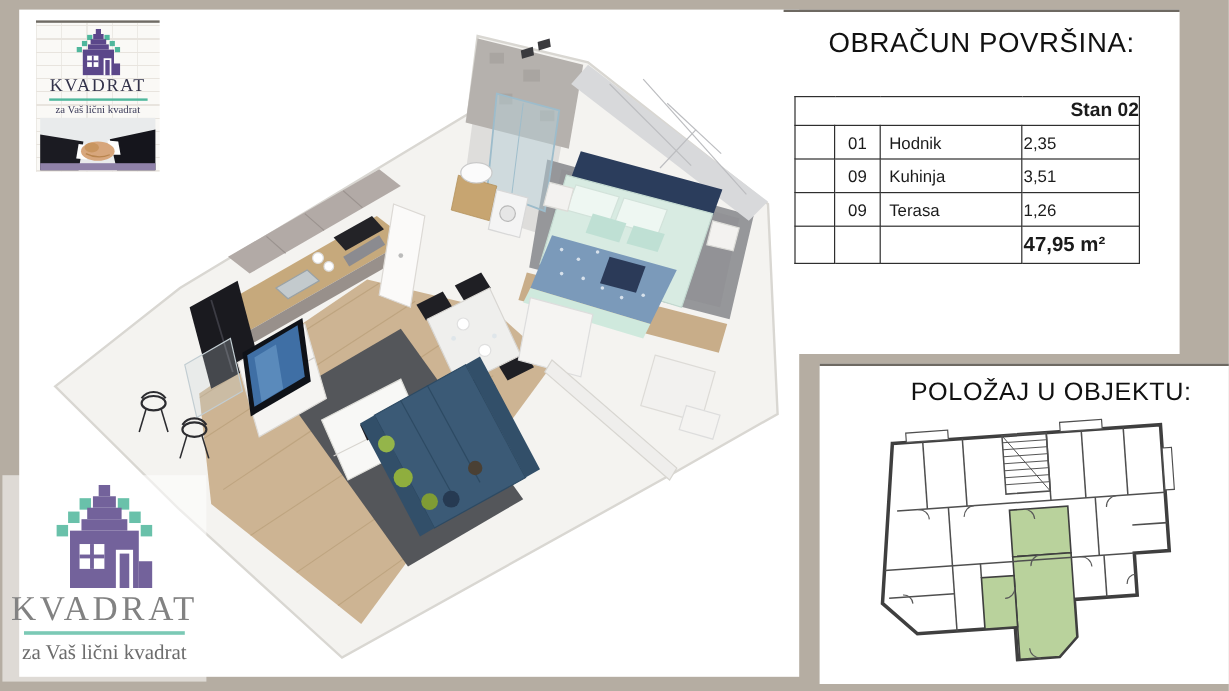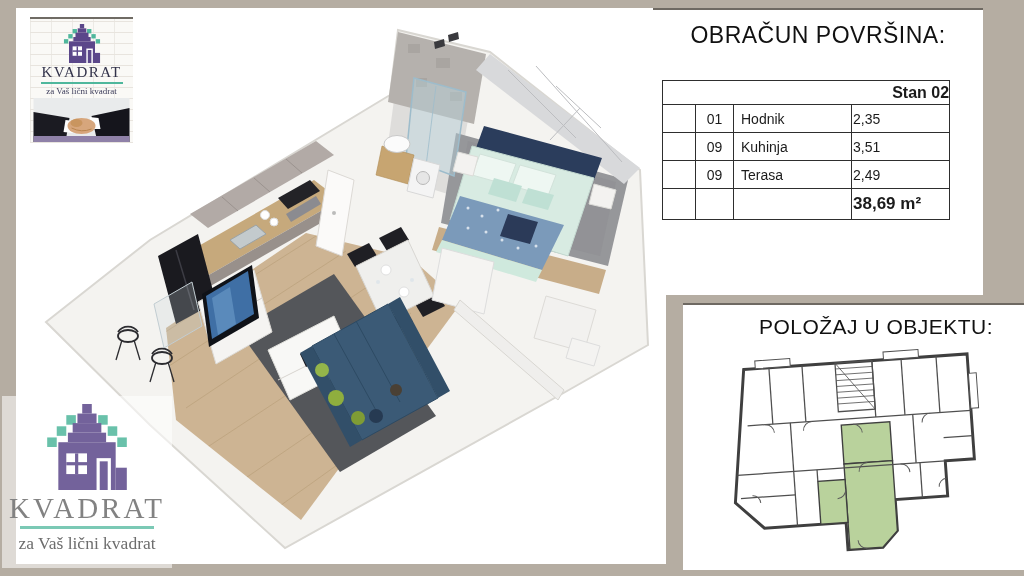--- a/index.html
+++ b/index.html
@@ -315,29 +315,29 @@
           <tr>
             <td class="c0"></td>
             <td class="c1">09</td>
             <td class="c2">Kuhinja</td>
             <td class="c3">3,51</td>
           </tr>
           <tr>
             <td class="c0"></td>
             <td class="c1">09</td>
             <td class="c2">Terasa</td>
-            <td class="c3">2,49</td>
+            <td class="c3">1,26</td>
           </tr>
         </tbody>
       <tfoot>
         <tr class="total-row">
           <td class="c0"></td>
           <td class="c1"></td>
           <td class="c2"></td>
-          <td class="c3">38,69 m²</td>
+          <td class="c3">47,95 m²</td>
         </tr>
       </tfoot>
     </table>
   </section>
 
   <section class="panel panel-position">
     <h2 class="panel-title">POLOŽAJ U OBJEKTU:</h2>
     <svg class="bp-svg" viewBox="0 0 306 228">
       <g transform="rotate(-4 153 112)">
         <polygon points="52,20 282,20 282,128 252,128 252,164 198,164 198,196 182,212 146,212 146,184 62,184 34,156" fill="#ffffff" stroke="#3f3f3f" stroke-width="3"></polygon>

